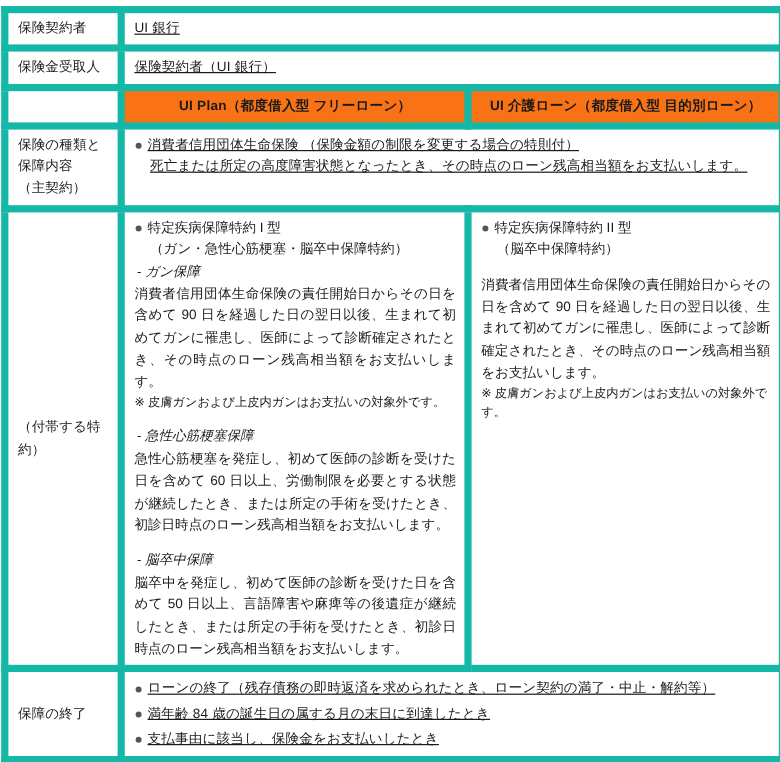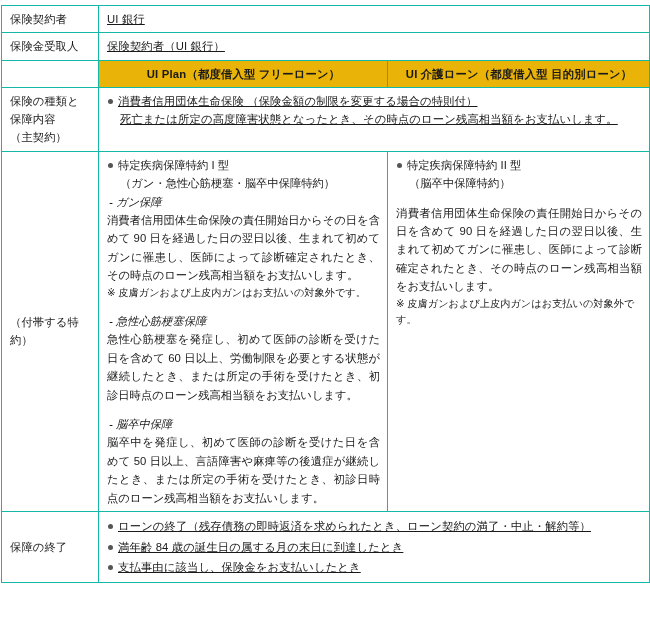--- a/index.html
+++ b/index.html
@@ -26,21 +26,21 @@
 
   table.contract-table {
     width: 648px;
     border-collapse: collapse;
     table-layout: fixed;
     font-size: 11.3px;
     line-height: 1.62;
   }
 
   table.contract-table td {
-    border: 1px solid #14b8a6;
+    border: 6px solid #14b8a6;
     vertical-align: top;
     padding: 4px 7px 4px 8px;
     box-sizing: border-box;
   }
 
   
   col.c-label  { width: 97px; }
   col.c-left   { width: 289px; }
   col.c-right  { width: 262px; }
 
@@ -53,21 +53,21 @@
   .label-cell.mid {
     vertical-align: middle;
   }
 
   .value-cell {
     letter-spacing: 0.15px;
     text-decoration: underline;
   }
 
   .plan-head {
-    background: #eab308;
+    background: #f97316;
     text-align: center;
     font-weight: bold;
     vertical-align: middle;
     padding: 4px 4px;
     letter-spacing: 0.2px;
   }
 
   .blank-head {
     background: #ffffff;
   }

